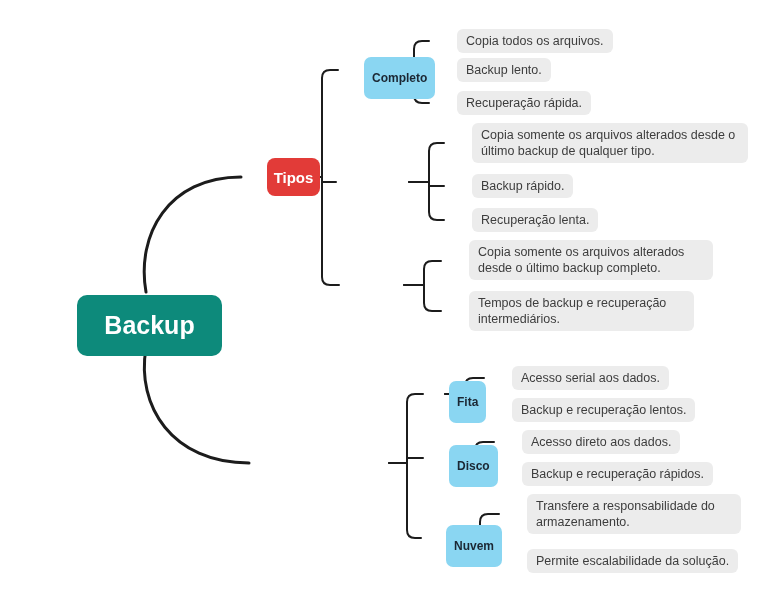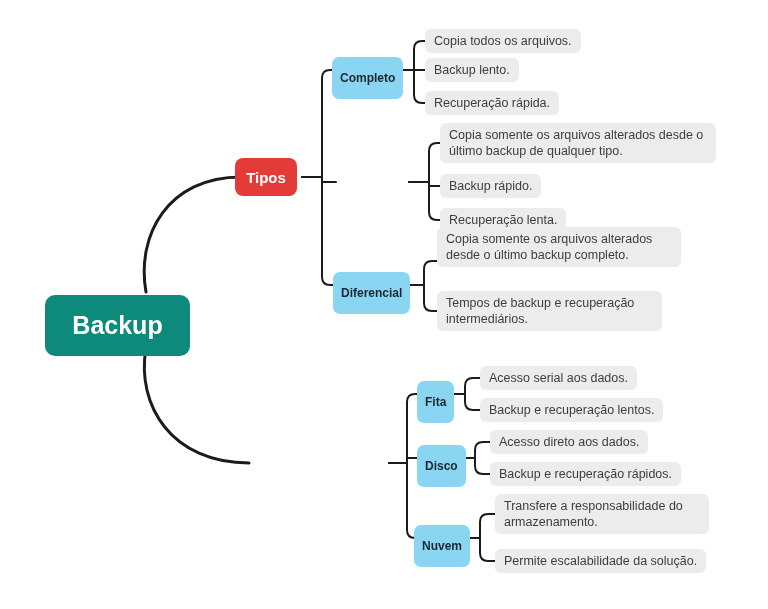--- a/index.html
+++ b/index.html
@@ -9,21 +9,21 @@
   }
   html,body{margin:0;padding:0;background:#ffffff;}
   .canvas{
     position:relative;width:768px;height:609px;background:#ffffff;overflow:hidden;
     font-family:"Liberation Sans",sans-serif;
   }
   .edges{position:absolute;left:0;top:0;}
   .edges path{fill:none;stroke:var(--connector);stroke-width:2;stroke-linecap:round;stroke-linejoin:round;}
   .edges path.main-edge{stroke-width:3;}
   .node{
-    position:absolute;box-sizing:border-box;display:flex;align-items:center;justify-content:center;
+    position:absolute;box-sizing:border-box;display:flex;align-items:center;justify-content:center;margin-left:32px;
   }
   .root{
     background:var(--root-bg);color:var(--root-text);font-size:25px;font-weight:bold;
     border-radius:10px;
   }
   .branch{
     background:var(--branch-bg);color:var(--branch-text);font-size:15px;font-weight:bold;
     border-radius:8px;
   }
   .sub{
@@ -70,38 +70,37 @@
 
     <path d="M 455 458 H 475 V 450 Q 475 442 483 442 H 494"></path>
     <path d="M 455 458 H 475 V 466 Q 475 474 483 474 H 494"></path>
 
     <path d="M 461 538 H 480 V 522 Q 480 514 488 514 H 499"></path>
     <path d="M 461 538 H 480 V 553 Q 480 561 488 561 H 499"></path>
   </svg>
 
   <div class="node root" style="left:45px;top:295px;width:145px;height:61px">Backup</div>
 
-  <div class="node branch" style="left:235px;top:158px;width:62px;height:38px">Tipos</div>
+  <div class="node branch" style="left:235px;top:158px;width:53px;height:38px">Tipos</div>
 
   <div class="node sub" style="left:332px;top:57px">Completo</div>
-  <div class="node sub" style="left:333px;top:272px">Diferencial</div>
 
   <div class="node sub" style="left:417px;top:381px">Fita</div>
   <div class="node sub" style="left:417px;top:445px">Disco</div>
   <div class="node sub" style="left:414px;top:525px">Nuvem</div>
 
   <div class="node leaf" style="left:425px;top:29px">Copia todos os arquivos.</div>
   <div class="node leaf" style="left:425px;top:58px">Backup lento.</div>
   <div class="node leaf" style="left:425px;top:91px">Recuperação rápida.</div>
 
   <div class="node leaf wrap" style="left:440px;top:123px;width:276px">Copia somente os arquivos alterados desde o último backup de qualquer tipo.</div>
   <div class="node leaf" style="left:440px;top:174px">Backup rápido.</div>
   <div class="node leaf" style="left:440px;top:208px">Recuperação lenta.</div>
 
-  <div class="node leaf wrap" style="left:437px;top:227px;width:244px">Copia somente os arquivos alterados desde o último backup completo.</div>
+  <div class="node leaf wrap" style="left:437px;top:240px;width:244px">Copia somente os arquivos alterados desde o último backup completo.</div>
   <div class="node leaf wrap" style="left:437px;top:291px;width:225px">Tempos de backup e recuperação intermediários.</div>
 
   <div class="node leaf" style="left:480px;top:366px">Acesso serial aos dados.</div>
   <div class="node leaf" style="left:480px;top:398px">Backup e recuperação lentos.</div>
 
   <div class="node leaf" style="left:490px;top:430px">Acesso direto aos dados.</div>
   <div class="node leaf" style="left:490px;top:462px">Backup e recuperação rápidos.</div>
 
   <div class="node leaf wrap" style="left:495px;top:494px;width:214px">Transfere a responsabilidade do armazenamento.</div>
   <div class="node leaf" style="left:495px;top:549px">Permite escalabilidade da solução.</div>

